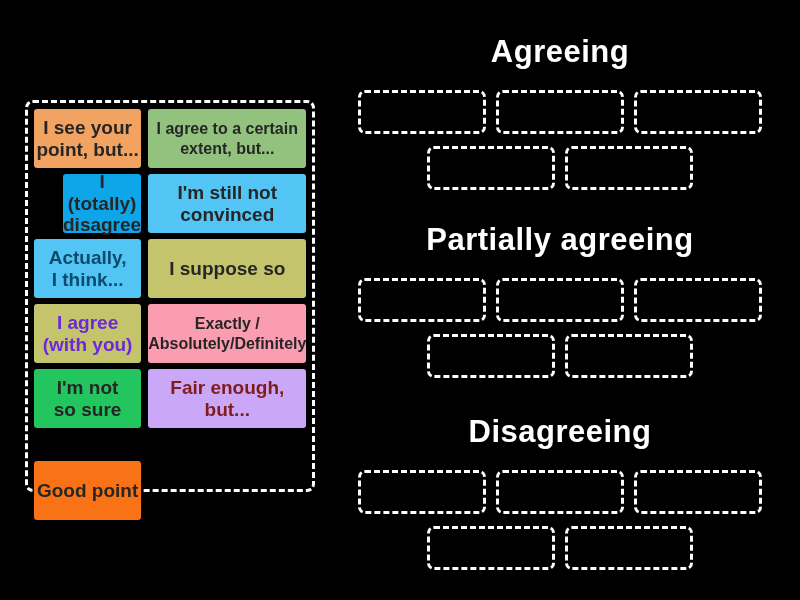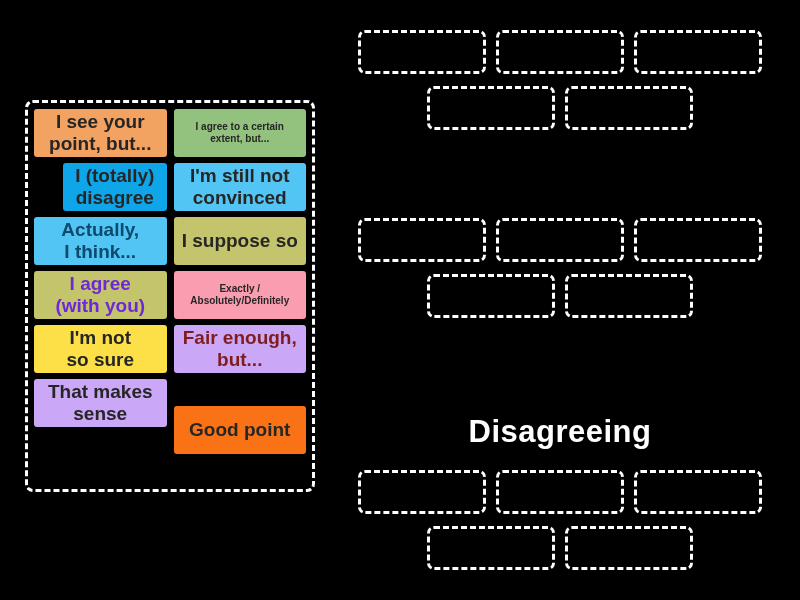--- a/index.html
+++ b/index.html
@@ -26,36 +26,36 @@
     box-sizing: border-box;
     border: 3px dashed #ffffff;
     border-radius: 8px;
     padding: 6px;
     display: grid;
     grid-template-columns: 1fr 1fr;
     gap: 6px 7px;
     align-content: start;
   }
   .card {
-    height: 48px;
+    height: 59px;
     border-radius: 3px;
     display: flex;
     align-items: center;
     justify-content: center;
     text-align: center;
     font-weight: 700;
     font-size: 19px;
     line-height: 1.15;
     color: #262626;
     white-space: pre-line;
     cursor: grab;
     user-select: none;
   }
   .card.small {
-    font-size: 10px;
+    font-size: 16px;
     line-height: 1.25;
   }
 
   
   .group {
     position: absolute;
     left: 350px;
     width: 420px;
   }
   .group-1 { top: 30px; }
@@ -100,40 +100,40 @@
 disagree</div>
       <div class="card" style="background: rgb(82, 197, 244); color: rgb(38, 38, 38);">I'm still not
 convinced</div>
       <div class="card" style="background: rgb(82, 197, 244); color: #0c4a6e;">Actually,
 I think...</div>
       <div class="card" style="background: rgb(196, 196, 108); color: rgb(38, 38, 38);">I suppose so</div>
       <div class="card" style="background: rgb(196, 196, 108); color: #6d28d9;">I agree
 (with you)</div>
       <div class="card small" style="background: rgb(251, 157, 177); color: rgb(38, 38, 38);">Exactly /
 Absolutely/Definitely</div>
-      <div class="card" style="background: #fde047; color: rgb(38, 38, 38);">I'm not
+      <div class="card" style="background: #22c55e; color: rgb(38, 38, 38);">I'm not
 so sure</div>
       <div class="card" style="background: rgb(202, 167, 247); color: #7f1d1d;">Fair enough,
 but...</div>
-      <div class="card" style="background: rgb(202, 167, 247); color: rgb(38, 38, 38);">That makes
-sense</div>
       <div class="card" style="background: #f97316; color: rgb(38, 38, 38); margin-top: 27px;">Good point</div>
     </div>
 
   <div id="groups-root">
       <section class="group group-1">
+    <h2 class="group-title">Agreeing</h2>
     <div class="slots">
           <div class="slot"></div>
           <div class="slot"></div>
           <div class="slot"></div>
           <div class="slot"></div>
           <div class="slot"></div>
         </div>
   </section>
       <section class="group group-2">
+    <h2 class="group-title">Partially agreeing</h2>
     <div class="slots">
           <div class="slot"></div>
           <div class="slot"></div>
           <div class="slot"></div>
           <div class="slot"></div>
           <div class="slot"></div>
         </div>
   </section>
       <section class="group group-3">
     <h2 class="group-title">Disagreeing</h2>

